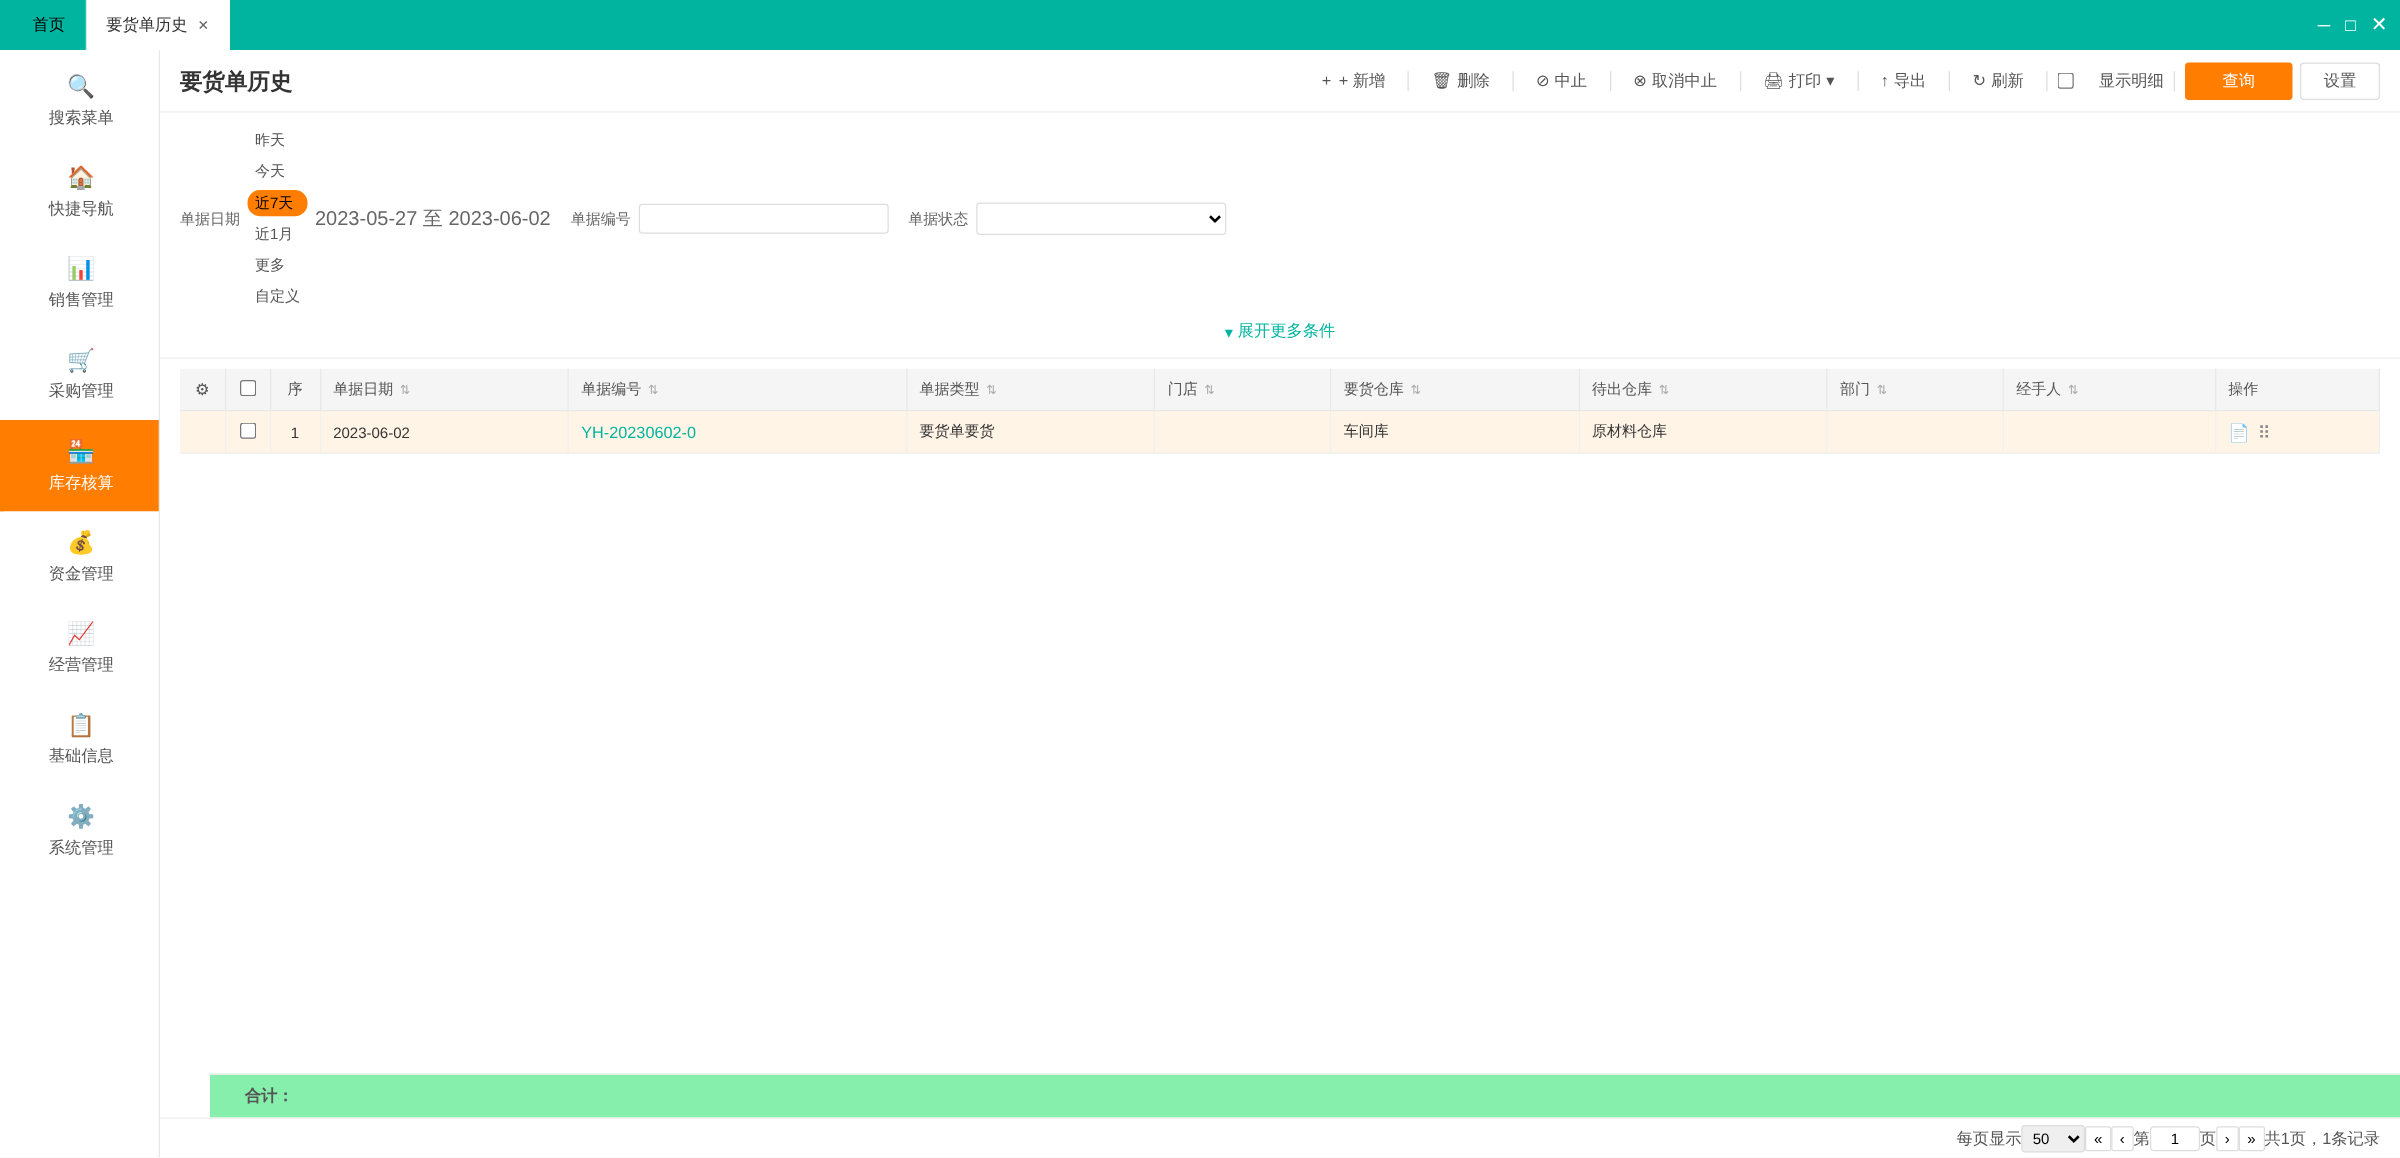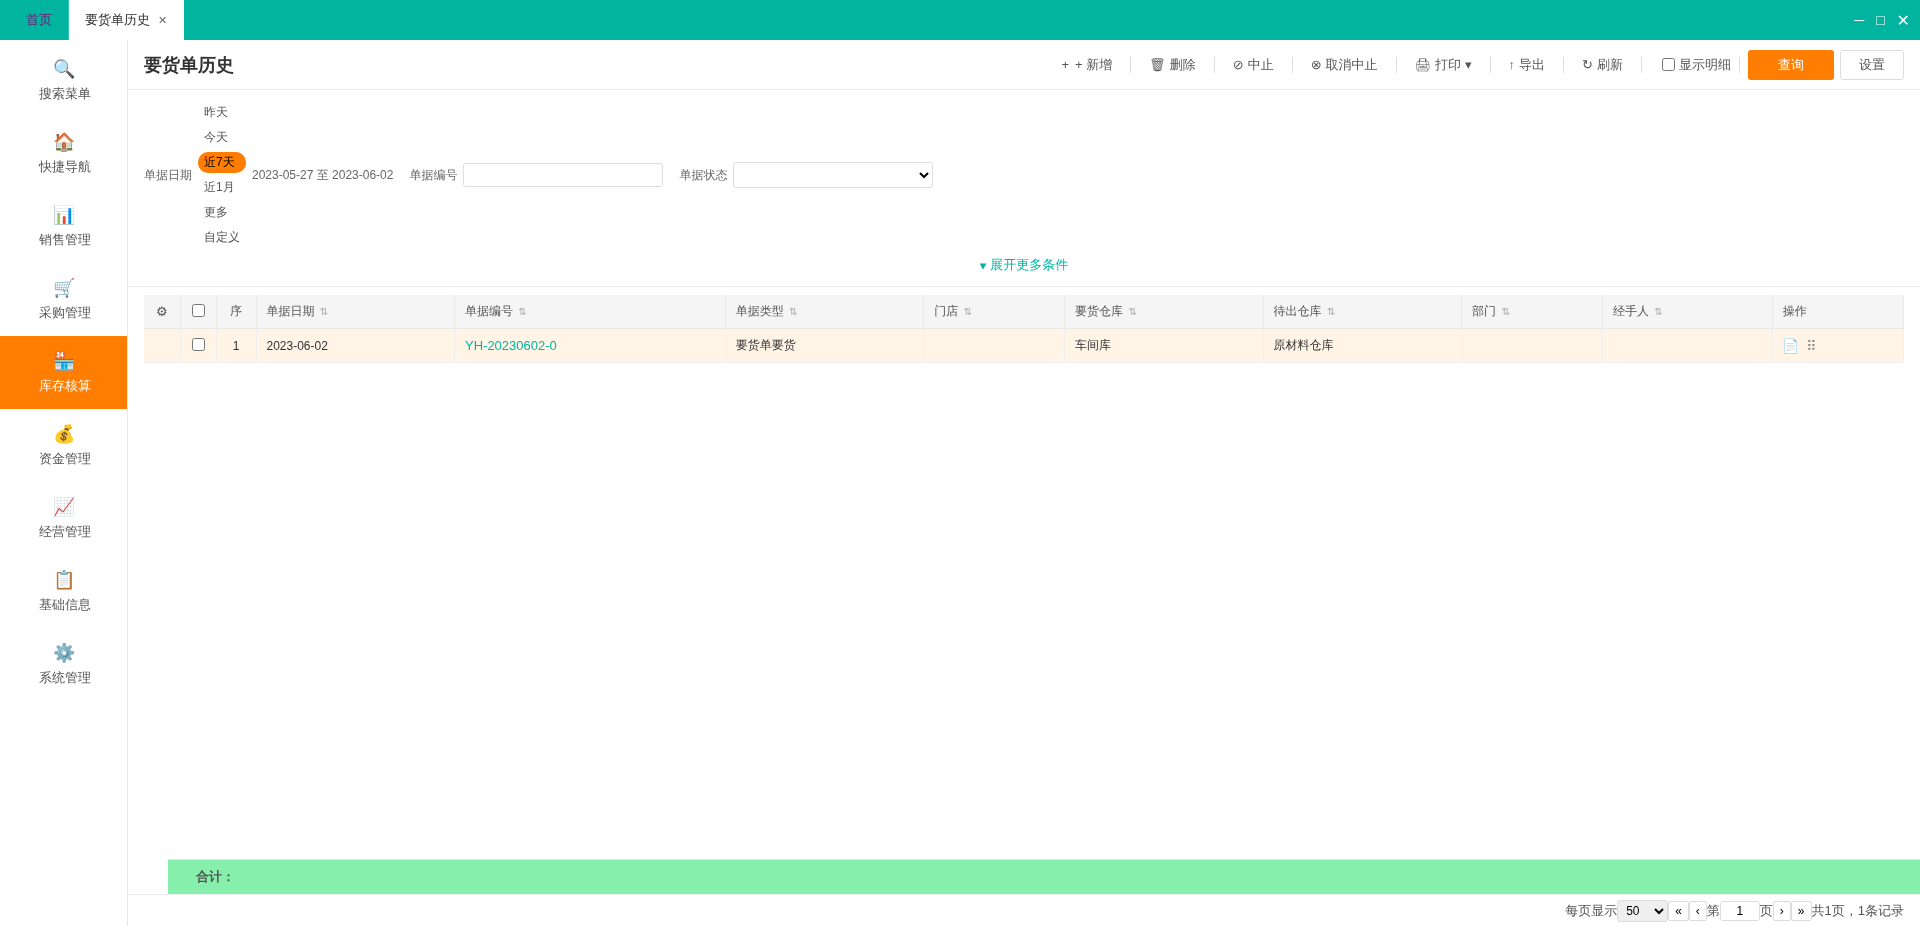--- a/index.html
+++ b/index.html
@@ -13,21 +13,21 @@
       align-items: center;
       padding: 0 10px;
       flex-shrink: 0;
     }
     .top-bar-tabs { display: flex; align-items: center; flex: 1; }
     .top-tab {
       height: 40px;
       display: flex;
       align-items: center;
       padding: 0 16px;
-      color: #701a75;
+      color: #000000;
       cursor: pointer;
       font-size: 13px;
       border-right: 1px solid rgba(255,255,255,0.2);
     }
     .top-tab.active {
       background: #fff;
       color: #333;
     }
     .top-tab .close-icon { margin-left: 8px; font-size: 11px; cursor: pointer; color: #666; }
     .top-bar-right { display: flex; align-items: center; gap: 12px; color: #fff; font-size: 18px; }
@@ -105,21 +105,21 @@
     }
     .btn-settings {
       background: #fff;
       color: #555;
       border: 1px solid #ddd;
       padding: 5px 18px;
       border-radius: 3px;
       cursor: pointer;
       font-size: 13px;
     }
-    .display-detail { display: flex; align-items: center; gap: 4px; font-size: 12px; color: #555; margin-left: 12px; }
+    .display-detail { display: flex; align-items: center; gap: 20px; font-size: 12px; color: #555; }
     .display-detail input[type=checkbox] { cursor: pointer; }
 
     
     .filter-area {
       padding: 12px 16px;
       border-bottom: 1px solid #eee;
       flex-shrink: 0;
     }
     .filter-row { display: flex; align-items: center; gap: 16px; flex-wrap: wrap; }
     .filter-group { display: flex; align-items: center; gap: 6px; }
@@ -130,21 +130,21 @@
       font-size: 12px;
       cursor: pointer;
       color: #555;
       border-radius: 2px;
     }
     .date-option.active {
       background: #ff7d00;
       color: #000000;
       border-radius: 10px;
     }
-    .date-range { font-size: 12px; color: #666; }
+    .date-range { font-size: 16px; color: #666; }
     .filter-input {
       border: 1px solid #ddd;
       padding: 4px 8px;
       border-radius: 3px;
       font-size: 12px;
       width: 200px;
       outline: none;
     }
     .filter-select {
       border: 1px solid #ddd;

